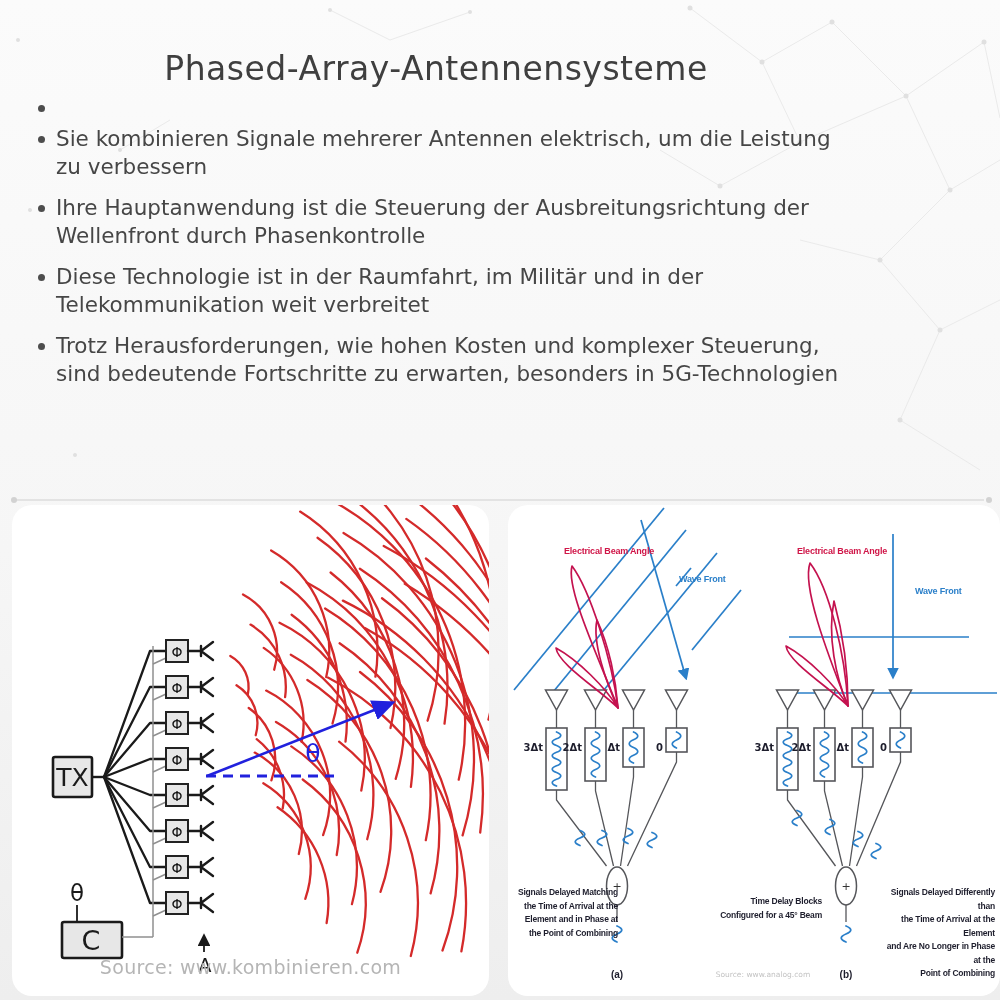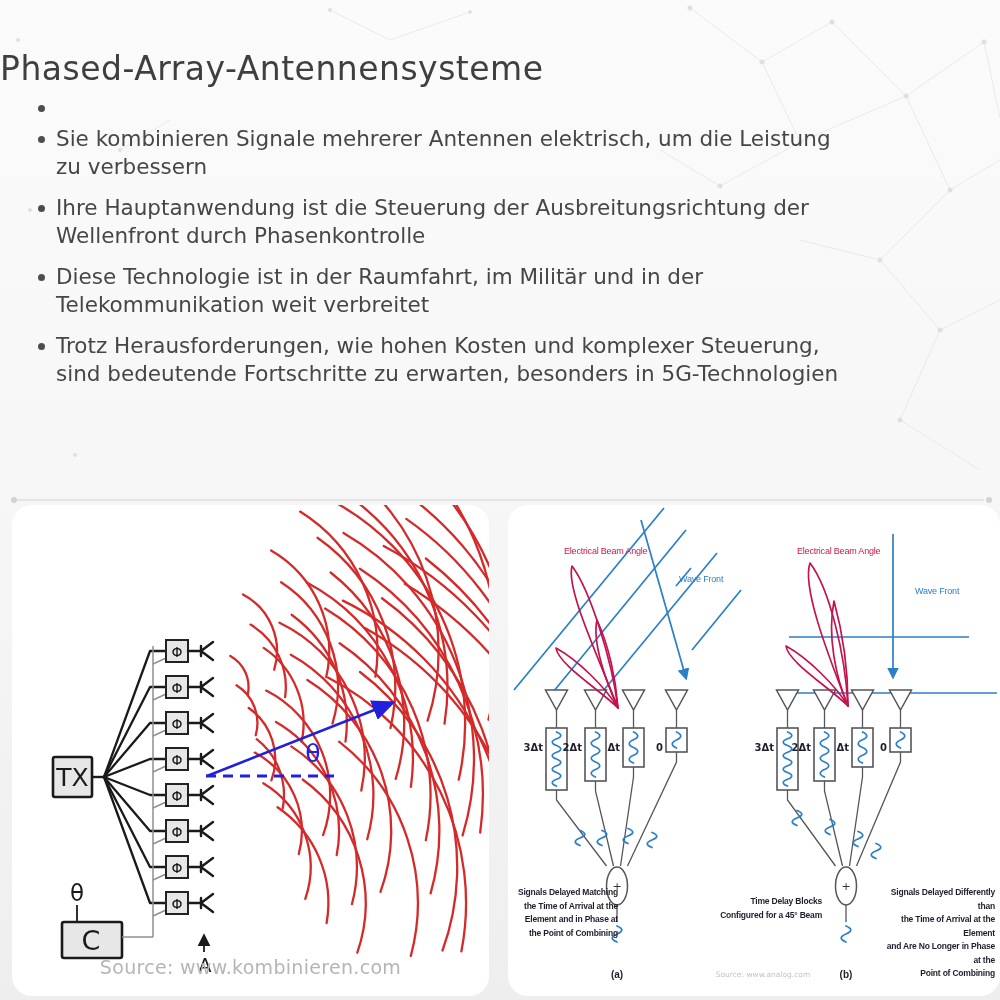--- a/index.html
+++ b/index.html
@@ -3,39 +3,39 @@
 <meta charset="utf-8">
 <style>
   html,body{margin:0;padding:0;}
   body{
     width:1000px;height:1000px;position:relative;overflow:hidden;
     background:linear-gradient(180deg,#fbfbfb 0%,#f6f6f6 55%,#eeeeee 100%);
     font-family:"DejaVu Sans","Liberation Sans",sans-serif;
   }
   .bgpattern{position:absolute;left:0;top:0;width:1000px;height:1000px;pointer-events:none;}
   .page-title{
-    position:absolute;top:27px;left:0;width:872px;text-align:left;
+    position:absolute;top:27px;left:0;width:872px;text-align:center;
     font-size:33px;font-weight:500;color:#3f3f3f;letter-spacing:.5px;
   }
   .bullets{position:absolute;top:94px;left:38px;width:930px;}
   .bullet{display:flex;gap:11px;margin-bottom:13px;}
   .dot{flex:none;width:7px;height:7px;border-radius:50%;background:#4d4d4d;margin-top:11px;}
   .btext{font-size:21.5px;line-height:28px;color:#464646;white-space:pre-line;font-weight:500;}
   .divider{position:absolute;top:499px;left:16px;width:968px;height:2px;background:#e3e3e3;}
   .divdot{position:absolute;top:497px;width:6px;height:6px;border-radius:50%;background:#d2d2d2;}
   .divdot.l{left:11px}.divdot.r{left:986px}
   .card{position:absolute;top:505px;background:#ffffff;border-radius:20px;}
   .card.left{left:12px;width:477px;height:491px;}
   .card.right{left:508px;width:492px;height:491px;}
   .card svg{position:absolute;left:0;top:0;width:100%;height:100%;}
   .src-left{
     position:absolute;left:0;top:451px;width:477px;text-align:center;
     font-size:19px;color:#b5b5b5;letter-spacing:.3px;
   }
-  .rlbl{position:absolute;font-family:"Liberation Sans",sans-serif;font-weight:normal;white-space:nowrap;padding-left:43px;}
+  .rlbl{position:absolute;font-family:"Liberation Sans",sans-serif;font-weight:bold;white-space:nowrap;padding-left:43px;}
   .rlbl.red{color:#d01648;font-size:9px;letter-spacing:-0.2px;}
   .rlbl.blue{color:#2a7fc9;font-size:9px;letter-spacing:-0.2px;}
   .rcap{
     position:absolute;font-family:"Liberation Sans",sans-serif;font-weight:bold;
     font-size:8.5px;line-height:13.5px;color:#1e1e2d;text-align:right;
     white-space:pre-line;letter-spacing:-0.2px;
   }
   .figlab{position:absolute;font-family:"Liberation Sans",sans-serif;font-weight:bold;
     font-size:10px;color:#1e1e2d;text-align:center;width:40px;}
   .src-right{position:absolute;left:195px;top:465px;width:120px;text-align:center;

